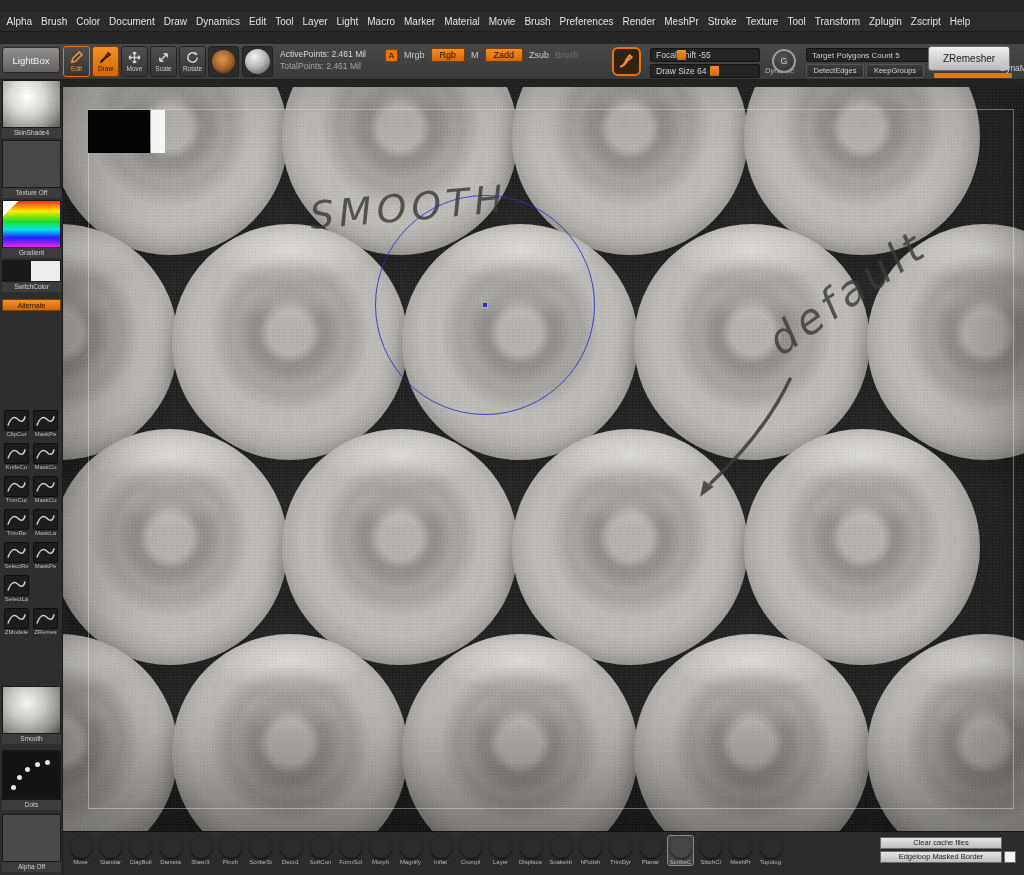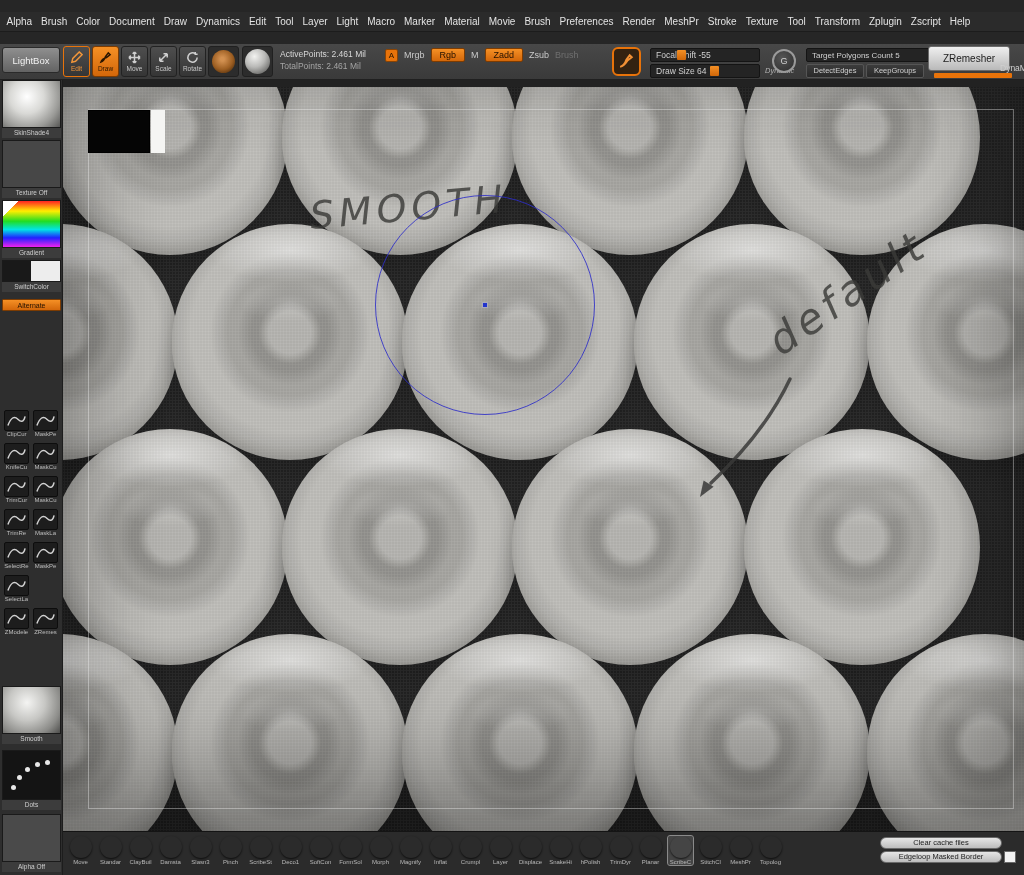--- a/index.html
+++ b/index.html
@@ -96,21 +96,21 @@
 .cursor-dot{position:absolute;left:419px;top:215px;width:6px;height:6px;background:#2233cc;border:1px solid #aab;pointer-events:none}
 
 
 .bottomtray{position:absolute;left:63px;top:831px;width:961px;height:44px;background:#2b2b2b;border-top:1px solid #141414;display:flex;align-items:flex-start;gap:5px;padding:4px 0 0 5px}
 .tray-item{width:25px;text-align:center;flex:0 0 auto;cursor:pointer;border-radius:2px}
 .tray-item.selected{background:#454545;outline:1px solid #8a8a8a}
 .brush-ball{width:22px;height:22px;border-radius:50%;margin:0 auto;background:radial-gradient(circle at 36% 30%,#eaeae8,#a2a2a0 52%,#58585六 90%,#585856 90%);box-shadow:0 1px 2px rgba(0,0,0,.7)}
 .tray-lbl{font-size:6px;color:#b8b8b8;white-space:nowrap;overflow:hidden;margin-top:1px}
 .cache-panel{position:absolute;right:8px;top:5px;display:flex;flex-direction:column;gap:2px}
 .cache-row{display:flex;gap:2px}
-.cache-btn{width:122px;height:12px;background:linear-gradient(#e6e6e6,#bdbdbd);border:1px solid #6a6a6a;border-radius:6px;color:#1c1c1c;font-size:7.5px;line-height:10px;text-align:center;cursor:pointer}
+.cache-btn{width:122px;height:12px;background:linear-gradient(#e6e6e6,#bdbdbd);border:1px solid #6a6a6a;border-radius:0;color:#1c1c1c;font-size:7.5px;line-height:10px;text-align:center;cursor:pointer}
 .white-box{width:12px;height:12px;background:#f2f2f2;border:1px solid #6a6a6a}
 </style>
 </head>
 <body>
 
 <div id="app">
 
 
   <div class="menubar">
       <span class="menu-item">Alpha</span>

